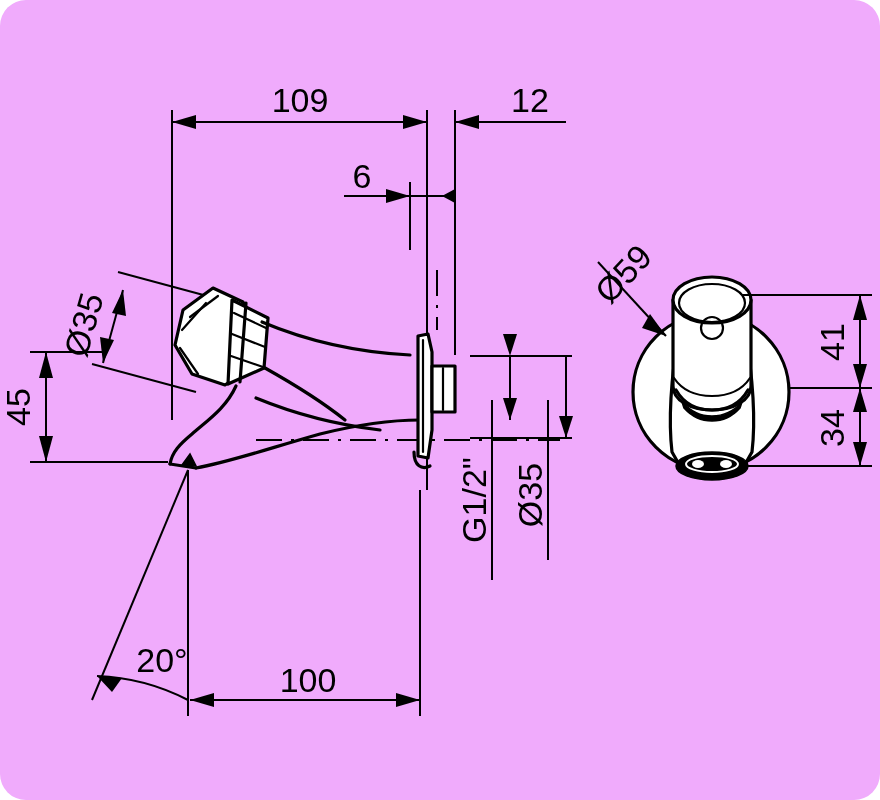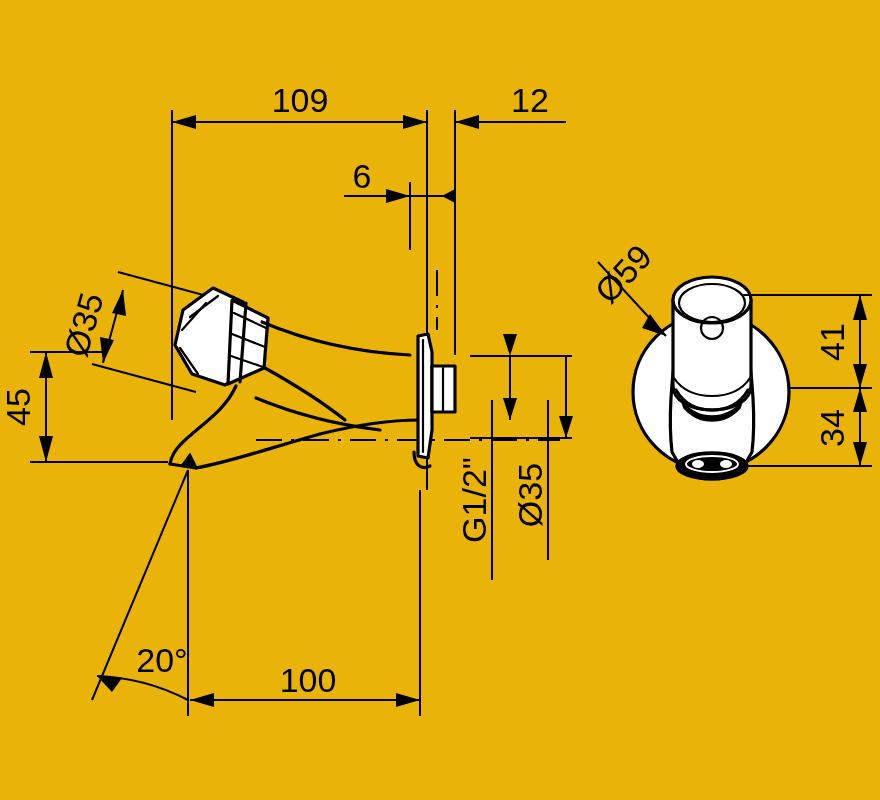--- a/index.html
+++ b/index.html
@@ -8,22 +8,23 @@
     padding: 0;
     background: #ffffff;
   }
   body {
     font-family: "Liberation Sans", sans-serif;
   }
   #drawing-root {
     position: relative;
     width: 880px;
     height: 800px;
-    background: #eab308;
+    background: #f0abfc;
     overflow: hidden;
+    border-radius: 26px;
   }
   #drawing-svg {
     display: block;
     width: 880px;
     height: 800px;
   }
   .dim-text {
     font-family: "Liberation Sans", sans-serif;
     font-size: 34px;
     fill: #000000;

